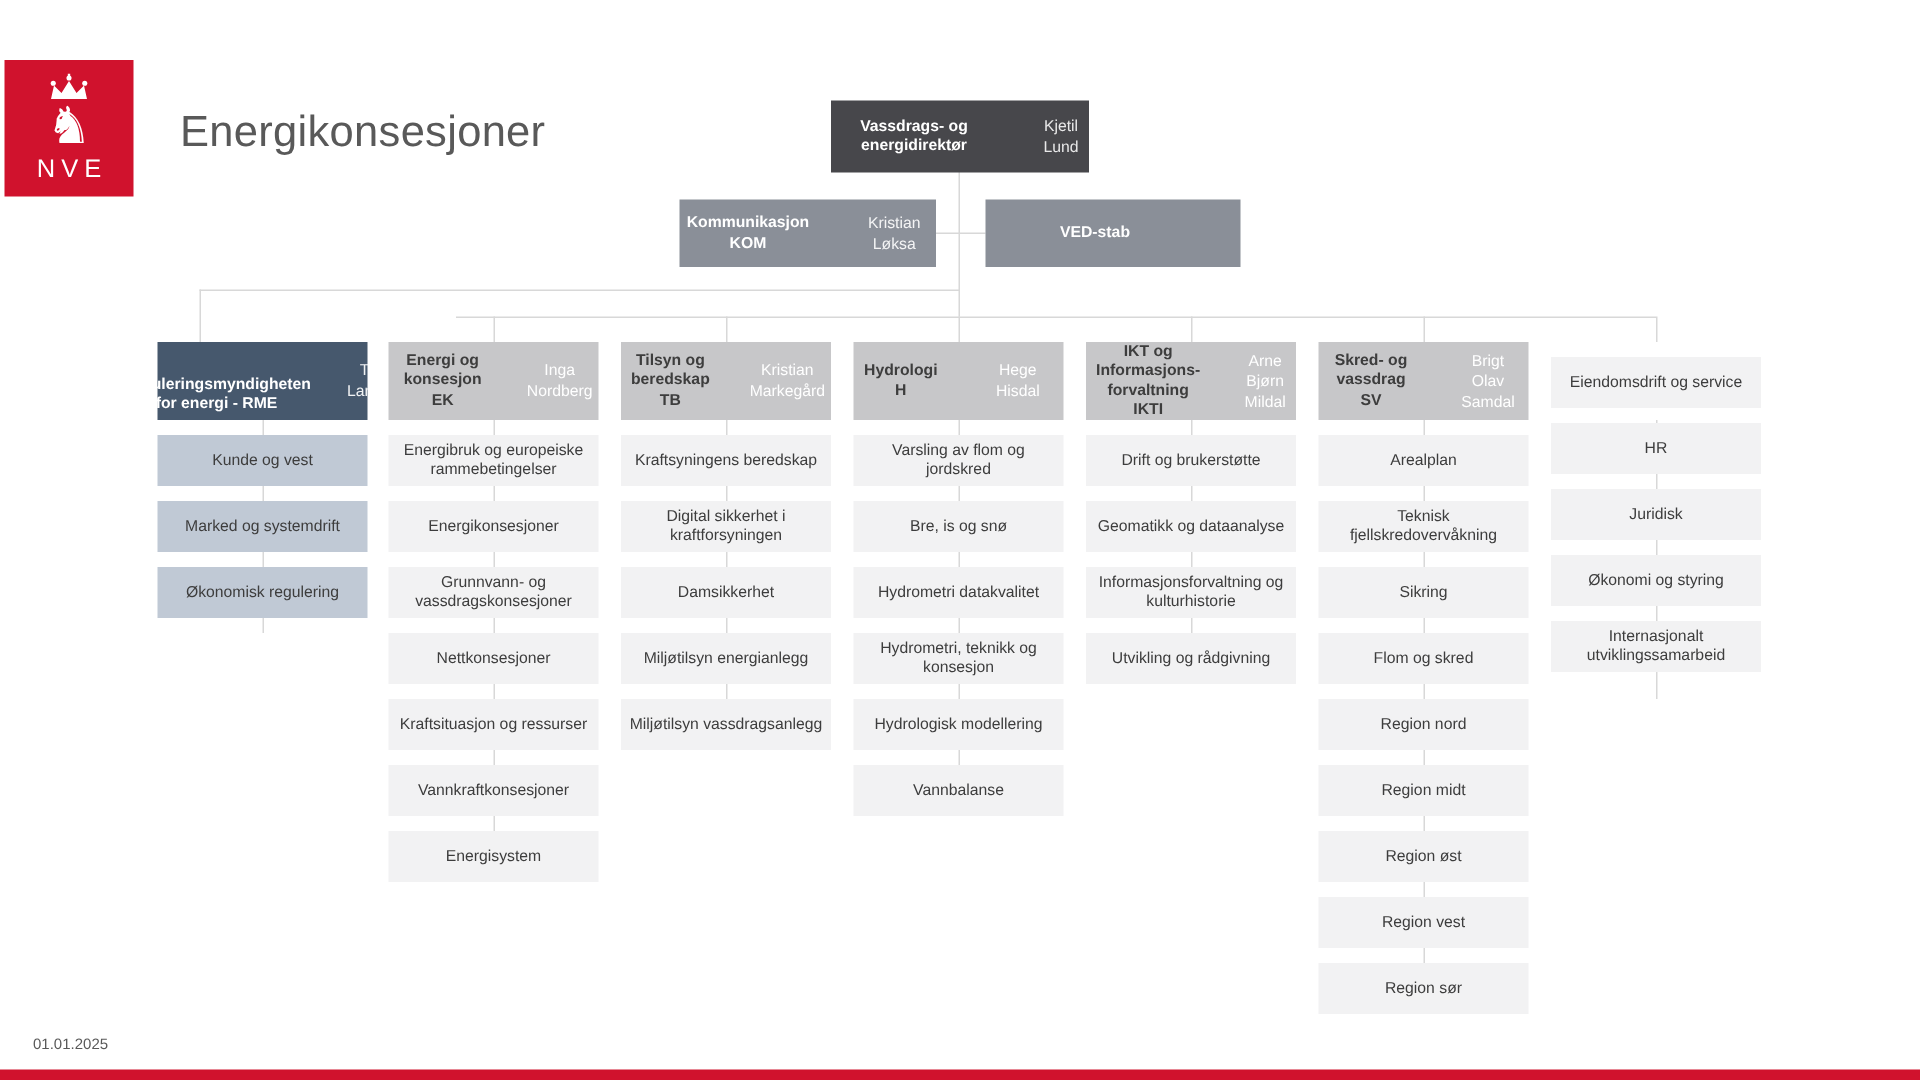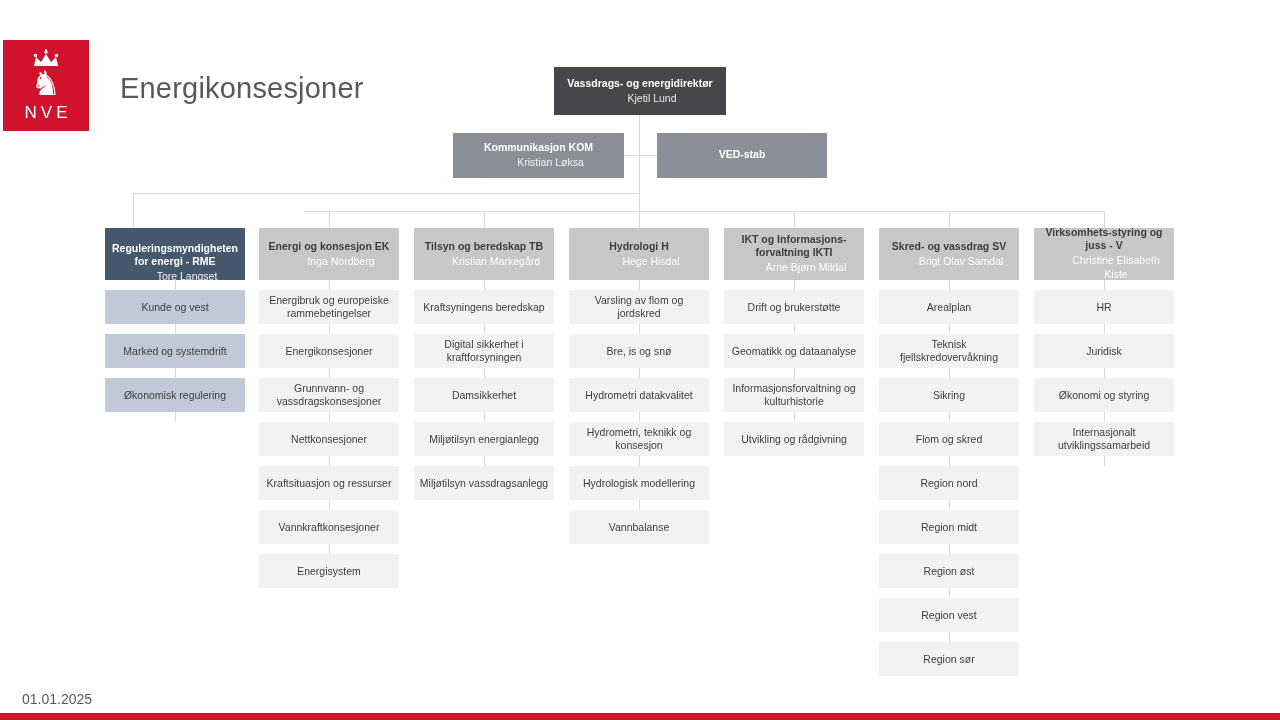--- a/index.html
+++ b/index.html
@@ -16,21 +16,21 @@
   
   #logo{position:absolute;left:3px;top:40px;width:86px;height:91px;background:var(--brand-red);
         display:flex;flex-direction:column;align-items:center;justify-content:flex-end;padding-bottom:8px;}
   #logo .emblem{position:absolute;top:9px;left:50%;transform:translateX(-50%);}
   #logo .nve-text{color:#fff;font-size:17px;letter-spacing:4px;font-weight:400;margin-left:4px;}
 
   
   #page-title{position:absolute;left:120px;top:72px;font-size:29px;color:var(--title-color);letter-spacing:.2px;}
 
   
-  .box{display:flex;flex-direction:column;align-items:center;justify-content:center;text-align:center;}
+  .box{display:flex;flex-direction:row;align-items:center;justify-content:center;text-align:center;}
   .btitle{font-weight:700;font-size:10.5px;line-height:1.25;}
   .bname{font-size:10.5px;line-height:1.3;margin-top:2px;padding-left:24px;}
 
   #director{position:absolute;left:554px;top:67px;width:172px;height:48px;background:var(--director-bg);}
   #director .btitle,#director .bname{color:var(--text-light);}
   #director .bname{color:rgba(255,255,255,.88);}
 
   .staff-box{position:absolute;top:133px;height:45px;background:var(--staff-bg);}
   #staff-kom{left:453px;width:171px;}
   #staff-ved{left:657px;width:170px;}
@@ -48,21 +48,21 @@
         font-size:10.5px;line-height:1.2;color:var(--text-dark);}
   .column.gray .header{background:var(--header-bg);}
   .column.gray .header .btitle{color:var(--text-dark);}
   .column.gray .header .bname{color:var(--text-light);}
   .column.gray .unit{background:var(--unit-bg);}
   .column.slate .header{background:var(--highlight-header-bg);}
   .column.slate .header .btitle{color:var(--text-light);margin-top:18px;}
   .column.slate .header .bname{color:rgba(255,255,255,.92);}
   .column.slate .unit{background:var(--highlight-unit-bg);}
 
-  #date-label{position:absolute;left:22px;top:691px;font-size:14px;color:var(--title-color);}
+  #date-label{position:absolute;left:22px;top:691px;font-size:10px;color:var(--title-color);}
   #bottom-bar{position:absolute;left:0;top:713px;width:1280px;height:7px;background:var(--brand-red);}
 </style>
 </head>
 <body>
 
 <div id="canvas">
 
   <div id="logo">
     <div class="emblem">
       <svg width="52" height="56" viewBox="0 0 52 56">
@@ -183,24 +183,21 @@
         <div class="box unit">Sikring</div>
         <div class="box unit">Flom og skred</div>
         <div class="box unit">Region nord</div>
         <div class="box unit">Region midt</div>
         <div class="box unit">Region øst</div>
         <div class="box unit">Region vest</div>
         <div class="box unit">Region sør</div>
       </div>
       <div class="column gray" style="left: 1034px;">
         <div class="colline" style="height: 186px;"></div>
-        <div class="box header">
-          <div class="btitle">Virksomhets-styring og juss - V</div>
-          <div class="bname">Christine Elisabeth Kiste</div>
-        </div>
+        <div class="box unit">Eiendomsdrift og service</div>
         <div class="box unit">HR</div>
         <div class="box unit">Juridisk</div>
         <div class="box unit">Økonomi og styring</div>
         <div class="box unit">Internasjonalt utviklingssamarbeid</div>
       </div>
     </div>
 
   <div id="date-label">01.01.2025</div>
   <div id="bottom-bar"></div>
 </div>

